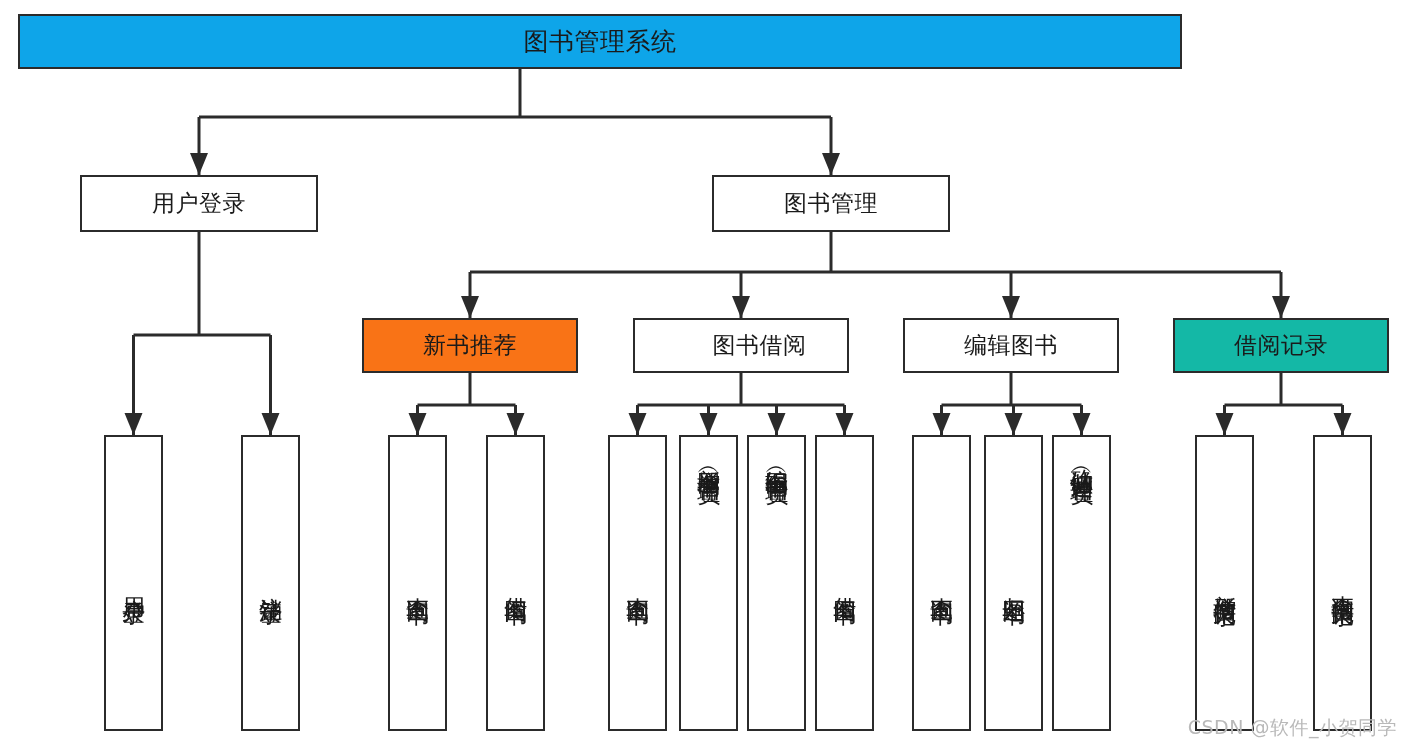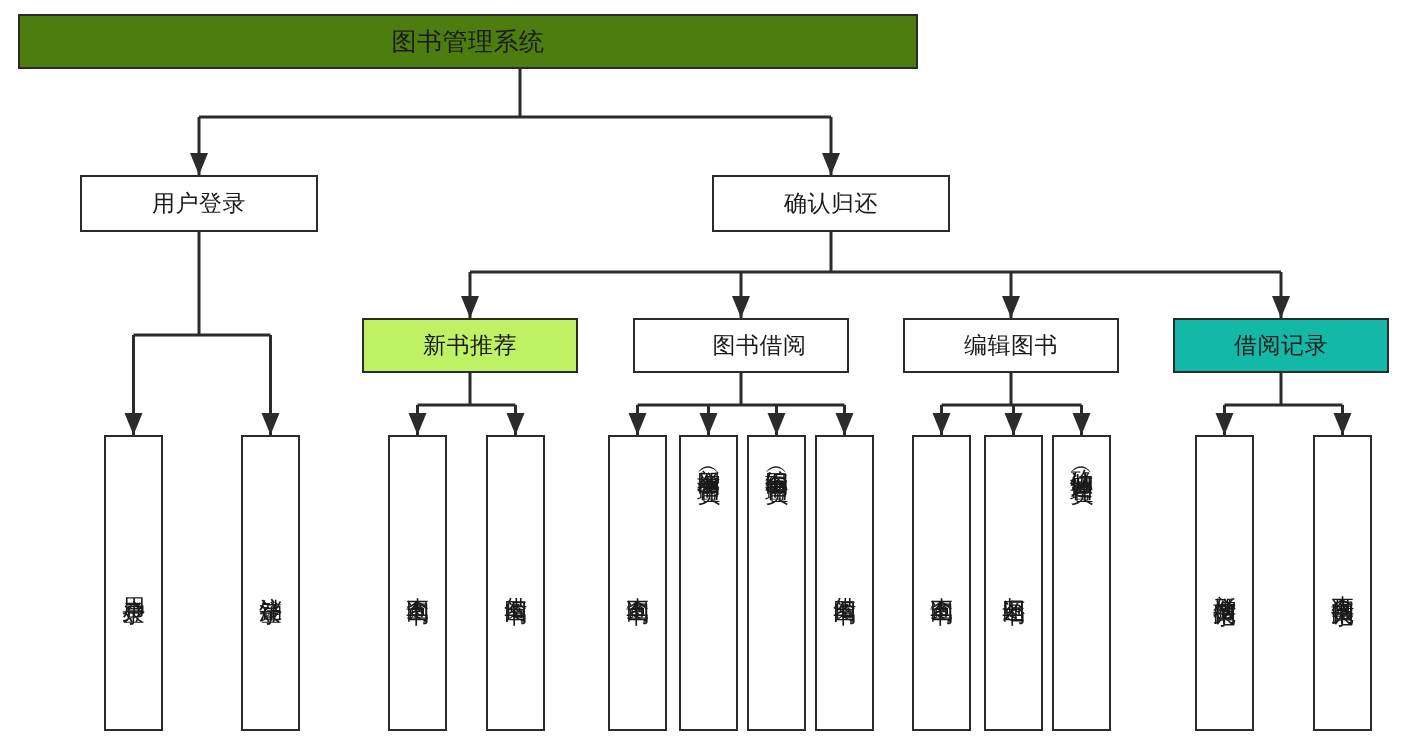--- a/index.html
+++ b/index.html
@@ -130,30 +130,30 @@
       <polygon points="1072.5,413 1090.5,413 1081.5,435" fill="#2b2b2b"></polygon>
       <line x1="1281" y1="373" x2="1281" y2="405" stroke="#2b2b2b" stroke-width="3"></line>
       <line x1="1224.5" y1="405" x2="1342.5" y2="405" stroke="#2b2b2b" stroke-width="3"></line>
       <line x1="1224.5" y1="405" x2="1224.5" y2="435" stroke="#2b2b2b" stroke-width="3"></line>
       <polygon points="1215.5,413 1233.5,413 1224.5,435" fill="#2b2b2b"></polygon>
       <line x1="1342.5" y1="405" x2="1342.5" y2="435" stroke="#2b2b2b" stroke-width="3"></line>
       <polygon points="1333.5,413 1351.5,413 1342.5,435" fill="#2b2b2b"></polygon>
     </svg>
 
   <div id="nodes-layer">
-      <div class="node horizontal root" style="left: 18px; top: 14px; width: 900px; height: 55px; border-color: rgb(43, 43, 43); background: #4d7c0f;">
+      <div class="node horizontal root" style="left: 18px; top: 14px; width: 1164px; height: 55px; border-color: rgb(43, 43, 43); background: #0ea5e9;">
         <span class="node-label">图书管理系统</span>
       </div>
       <div class="node horizontal" style="left: 80px; top: 175px; width: 238px; height: 57px; border-color: rgb(43, 43, 43); background: rgb(255, 255, 255);">
         <span class="node-label">用户登录</span>
       </div>
       <div class="node horizontal" style="left: 712px; top: 175px; width: 238px; height: 57px; border-color: rgb(43, 43, 43); background: rgb(255, 255, 255);">
-        <span class="node-label">确认归还</span>
-      </div>
-      <div class="node horizontal" style="left: 362px; top: 318px; width: 216px; height: 55px; border-color: rgb(43, 43, 43); background: #bef264;">
+        <span class="node-label">图书管理</span>
+      </div>
+      <div class="node horizontal" style="left: 362px; top: 318px; width: 216px; height: 55px; border-color: rgb(43, 43, 43); background: #f97316;">
         <span class="node-label">新书推荐</span>
       </div>
       <div class="node horizontal" style="left: 633px; top: 318px; width: 216px; height: 55px; border-color: rgb(43, 43, 43); background: rgb(255, 255, 255); padding-left: 37px;">
         <span class="node-label">图书借阅</span>
       </div>
       <div class="node horizontal" style="left: 903px; top: 318px; width: 216px; height: 55px; border-color: rgb(43, 43, 43); background: rgb(255, 255, 255);">
         <span class="node-label">编辑图书</span>
       </div>
       <div class="node horizontal" style="left: 1173px; top: 318px; width: 216px; height: 55px; border-color: rgb(43, 43, 43); background: #14b8a6;">
         <span class="node-label">借阅记录</span>
@@ -192,14 +192,15 @@
         <span class="node-label">确认归还（管理员）</span>
       </div>
       <div class="node vertical centered" style="left: 1195px; top: 435px; width: 59px; height: 296px; border-color: rgb(43, 43, 43); background: rgb(255, 255, 255);">
         <span class="node-label">新增借阅记录</span>
       </div>
       <div class="node vertical centered" style="left: 1313px; top: 435px; width: 59px; height: 296px; border-color: rgb(43, 43, 43); background: rgb(255, 255, 255);">
         <span class="node-label">查询借阅记录</span>
       </div>
     </div>
 
+  <div id="watermark">CSDN @软件_小贺同学</div>
 
 </div>
 
 </body></html>

